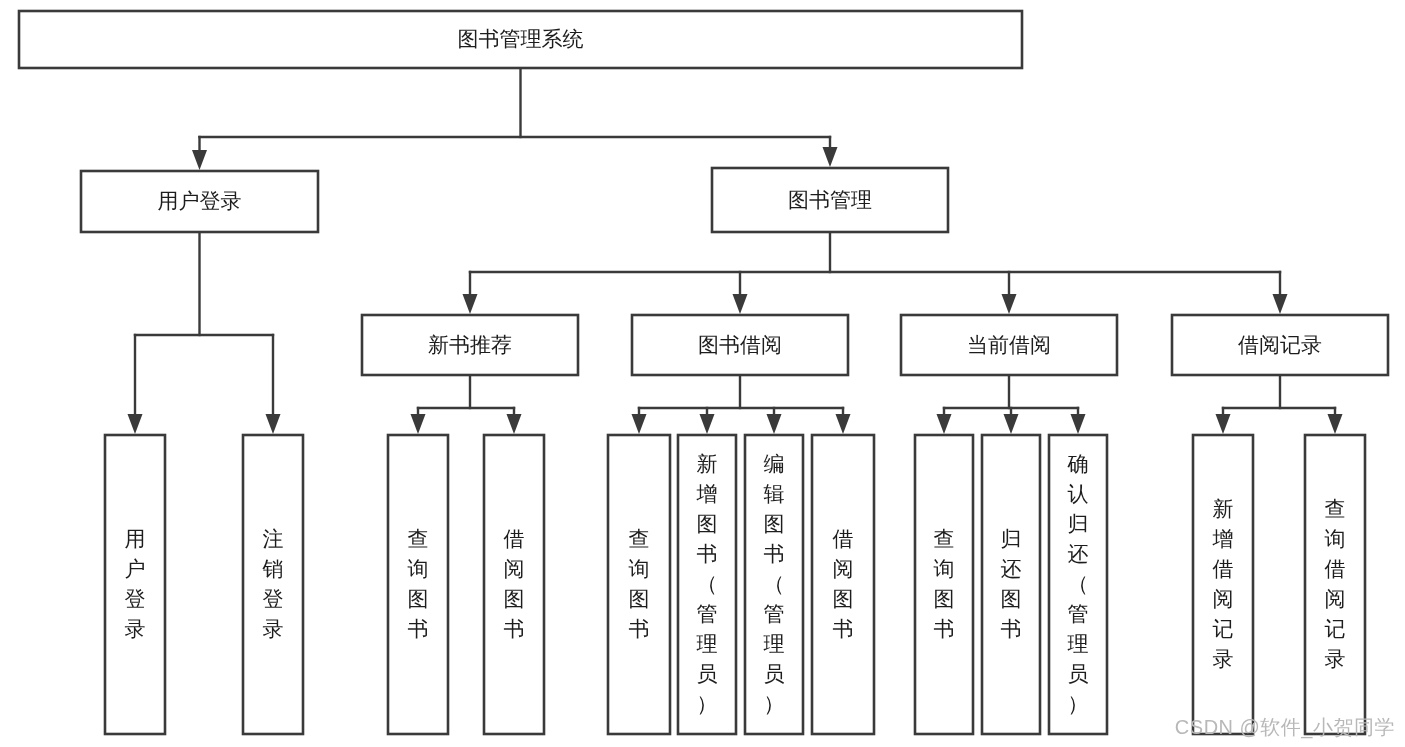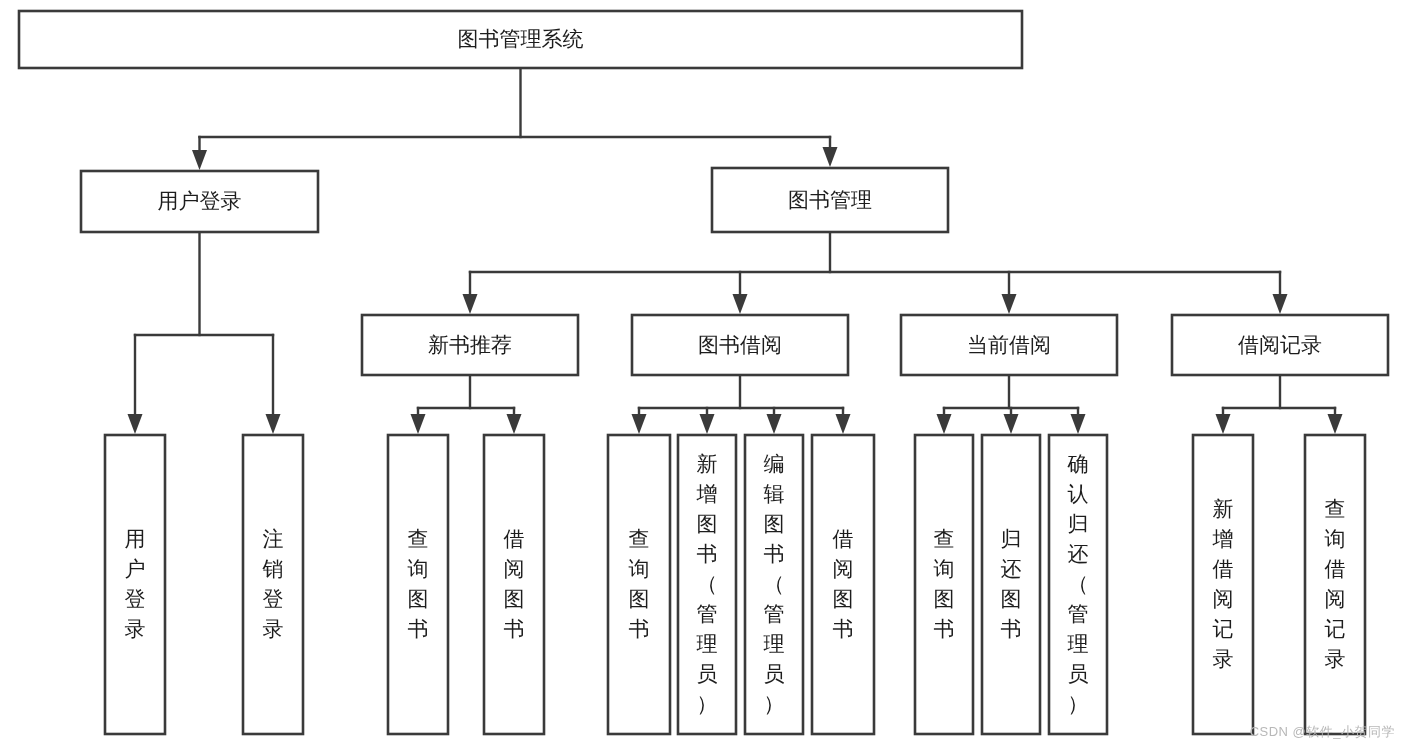--- a/index.html
+++ b/index.html
@@ -55,21 +55,21 @@
     font-size: 21px;
     fill: #1d1d1d;
     text-anchor: middle;
     white-space: pre;
   }
   .watermark {
     position: absolute;
     right: 10px;
     bottom: 6px;
     font-family: "Liberation Sans", "DejaVu Sans", sans-serif;
-    font-size: 13px;
+    font-size: 20px;
     color: #b8b8b8;
     letter-spacing: 0.5px;
     white-space: nowrap;
     pointer-events: none;
   }
 </style>
 </head>
 <body>
 
 <div id="diagram-root">

